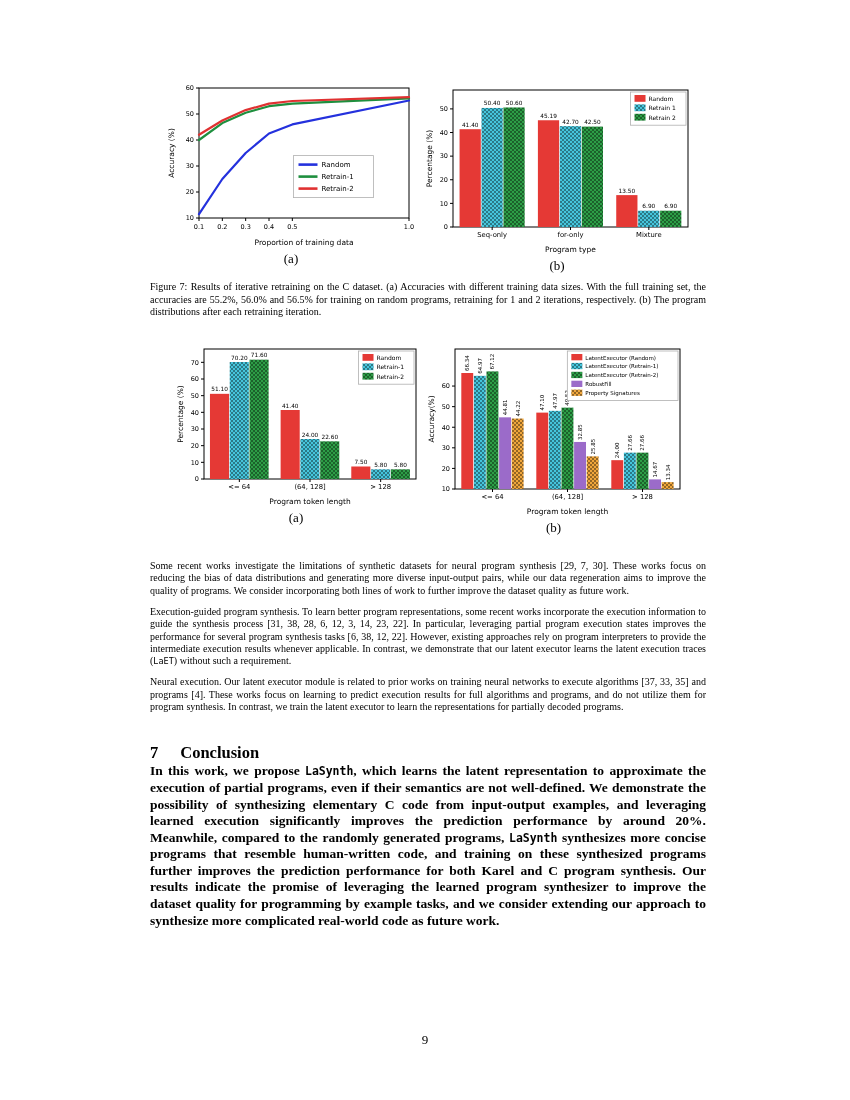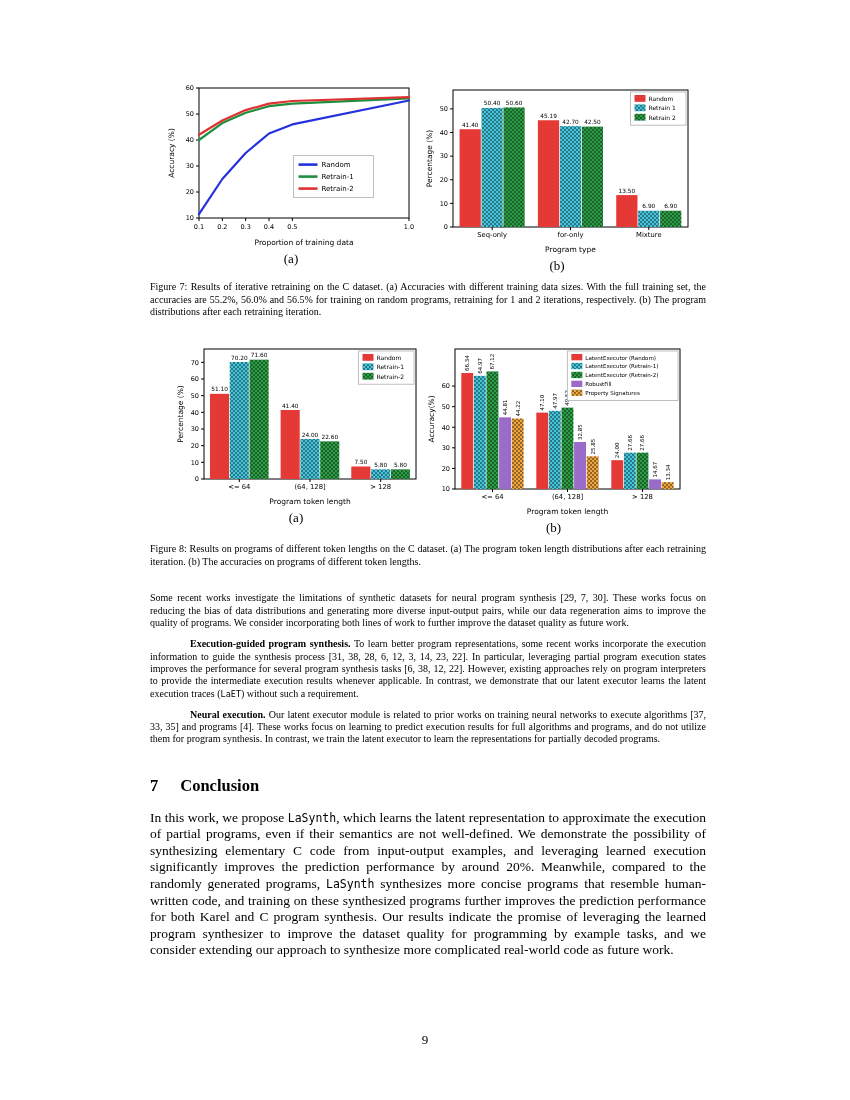--- a/index.html
+++ b/index.html
@@ -14,25 +14,25 @@
   .chart-b7 { width:268px; height:175px; }
   .chart-a8 { width:245px; height:168px; }
   .chart-b8 { width:258px; height:178px; }
   svg text { font-family:"DejaVu Sans", sans-serif; }
   .sublabel { font-size:13px; margin-top:3px; }
   .fig-caption { font-size:10px; line-height:1.27; text-align:justify; margin-top:7px; }
   .figure8-block { margin-top:20px; }
   .body-text { margin-top:24px; font-size:10px; line-height:1.23; text-align:justify; }
   .para { margin-top:9px; }
   .para:first-child { margin-top:0; }
-  .seg-bold { font-weight:700;margin-left:40px; }
+  .seg-bold { font-weight:400; }
   .seg-code { font-family:"DejaVu Sans Mono", monospace; font-size:0.85em; }
   .section-heading { margin-top:30px; font-size:16.5px; font-weight:700; }
   .heading-title { margin-left:22px;text-align:center; }
-  .conclusion-para { margin-top:14px; font-size:13.5px; line-height:1.23; text-align:justify; }
+  .conclusion-para { margin-top:0; font-size:13.5px; line-height:1.23; text-align:justify;font-weight:bold; }
   .page-number { position:absolute; left:0; top:1032px; width:850px; text-align:center; font-size:13px; }
 </style>
 </head>
 <body>
 
 <div class="page">
   <div class="content">
 
     <figure>
       <div class="charts-row">
@@ -286,21 +286,20 @@
                 <rect x="146.34" y="32.8" width="11" height="6.3" fill="url(#h3-2)"></rect>
                 <text x="160.34" y="38.3" font-size="5.5" text-anchor="start" fill="#000">LatentExecutor (Retrain-2)</text>
                 <rect x="146.34" y="41.7" width="11" height="6.3" fill="#9b6bc9"></rect>
                 <text x="160.34" y="47.2" font-size="5.5" text-anchor="start" fill="#000">RobustFill</text>
                 <rect x="146.34" y="50.6" width="11" height="6.3" fill="url(#h3-4)"></rect>
                 <text x="160.34" y="56.1" font-size="5.5" text-anchor="start" fill="#000">Property Signatures</text>
               </svg></div>
           <div class="sublabel">(b)</div>
         </div>
       </div>
-      <figcaption class="fig-caption">Figure 8: Results on programs of different token lengths on the C dataset. (a) The program token length distributions after each retraining iteration. (b) The accuracies on programs of different token lengths.</figcaption>
     </figure>
 
     <div class="body-text">
       <p class="para"><span class="seg-plain">Some recent works investigate the limitations of synthetic datasets for neural program synthesis [29, 7, 30]. These works focus on reducing the bias of data distributions and generating more diverse input-output pairs, while our data regeneration aims to improve the quality of programs. We consider incorporating both lines of work to further improve the dataset quality as future work.</span></p>
       <p class="para"><span class="seg-bold">Execution-guided program synthesis.</span><span class="seg-plain"> To learn better program representations, some recent works incorporate the execution information to guide the synthesis process [31, 38, 28, 6, 12, 3, 14, 23, 22]. In particular, leveraging partial program execution states improves the performance for several program synthesis tasks [6, 38, 12, 22]. However, existing approaches rely on program interpreters to provide the intermediate execution results whenever applicable. In contrast, we demonstrate that our latent executor learns the latent execution traces (</span><span class="seg-code">LaET</span><span class="seg-plain">) without such a requirement.</span></p>
       <p class="para"><span class="seg-bold">Neural execution.</span><span class="seg-plain"> Our latent executor module is related to prior works on training neural networks to execute algorithms [37, 33, 35] and programs [4]. These works focus on learning to predict execution results for full algorithms and programs, and do not utilize them for program synthesis. In contrast, we train the latent executor to learn the representations for partially decoded programs.</span></p>
     </div>
 
     <h2 class="section-heading"><span>7</span><span class="heading-title">Conclusion</span></h2>
 

